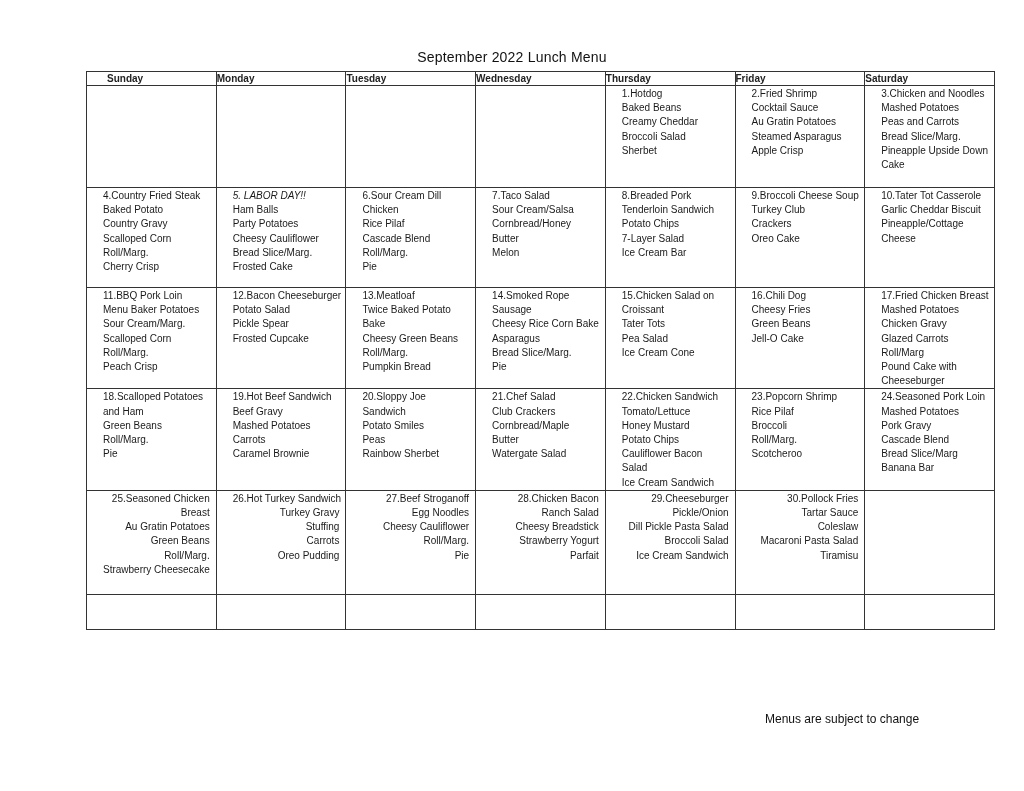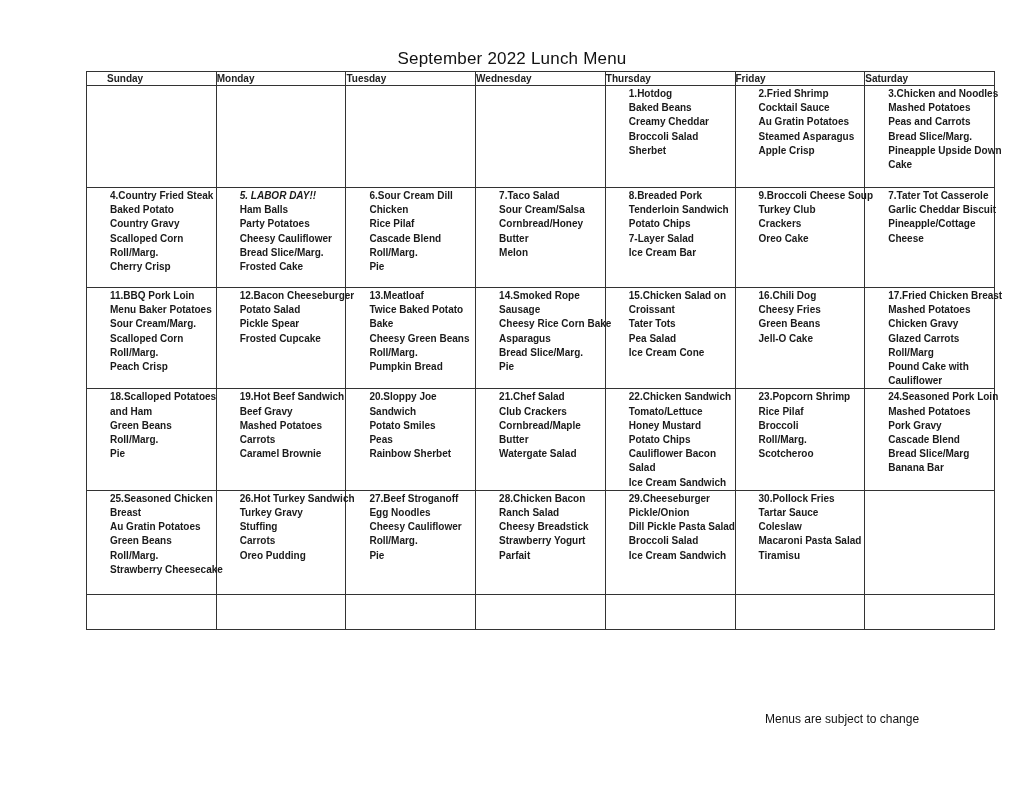--- a/index.html
+++ b/index.html
@@ -2,44 +2,44 @@
 <html><head>
   <meta charset="utf-8">
   <style>
     html, body { margin: 0; padding: 0; background: #ffffff; }
     body {
       width: 1024px; height: 791px; position: relative; overflow: hidden;
       font-family: "Liberation Sans", sans-serif; color: #111;
     }
     .title {
       position: absolute; left: 0; top: 49px; width: 1024px; text-align: center;
-      font-size: 17px; letter-spacing: 0.2px; color: #111;
+      font-size: 14px; letter-spacing: 0.2px; color: #111;
     }
     table.cal {
       position: absolute; left: 86px; top: 71px; width: 909px;
       border-collapse: collapse; table-layout: fixed;
     }
     table.cal th, table.cal td {
       border: 1.3px solid #333; vertical-align: top;
     }
     table.cal th {
       font-size: 10px; font-weight: bold; height: 13px; line-height: 13px; padding: 0;
       text-align: left; color: #222;
     }
     table.cal th.sun { text-align: left; padding-left: 20px; }
     table.cal td {
-      font-size: 10px; font-weight: bold; line-height: 14.2px; padding: 1px 6px 0 23px; color: #1a1a1a;
+      font-size: 10px; font-weight: normal; line-height: 14.2px; padding: 1px 6px 0 16px; color: #1a1a1a;
     }
     .line { display: block; white-space: nowrap; }
     .italic { font-style: italic; }
     .r1 td { height: 100px; }
     .r2 td { height: 98px; }
     .r3 td { height: 98px; }
     .r4 td { height: 98px; }
-    .r5 td { height: 102px; }
+    .r5 td { height: 102px; text-align: right; }
     .r6 td { height: 33px; }
     .footnote {
       position: absolute; left: 765px; top: 712px; font-size: 12px; color: #111;
     }
   </style>
 </head>
 <body>
 
 <div class="title">September 2022 Lunch Menu</div>
 
@@ -123,21 +123,21 @@
           <span class="line">7-Layer Salad</span>
           <span class="line">Ice Cream Bar</span>
         </td>
         <td>
           <span class="line">9.Broccoli Cheese Soup</span>
           <span class="line">Turkey Club</span>
           <span class="line">Crackers</span>
           <span class="line">Oreo Cake</span>
         </td>
         <td>
-          <span class="line">7.Tater Tot Casserole</span>
+          <span class="line">10.Tater Tot Casserole</span>
           <span class="line">Garlic Cheddar Biscuit</span>
           <span class="line">Pineapple/Cottage</span>
           <span class="line">Cheese</span>
         </td>
       </tr>
       <tr class="r3">
         <td>
           <span class="line">11.BBQ Pork Loin</span>
           <span class="line">Menu Baker Potatoes</span>
           <span class="line">Sour Cream/Marg.</span>
@@ -180,21 +180,21 @@
           <span class="line">Green Beans</span>
           <span class="line">Jell-O Cake</span>
         </td>
         <td>
           <span class="line">17.Fried Chicken Breast</span>
           <span class="line">Mashed Potatoes</span>
           <span class="line">Chicken Gravy</span>
           <span class="line">Glazed Carrots</span>
           <span class="line">Roll/Marg</span>
           <span class="line">Pound Cake with</span>
-          <span class="line">Cauliflower</span>
+          <span class="line">Cheeseburger</span>
         </td>
       </tr>
       <tr class="r4">
         <td>
           <span class="line">18.Scalloped Potatoes</span>
           <span class="line">and Ham</span>
           <span class="line">Green Beans</span>
           <span class="line">Roll/Marg.</span>
           <span class="line">Pie</span>
         </td>

